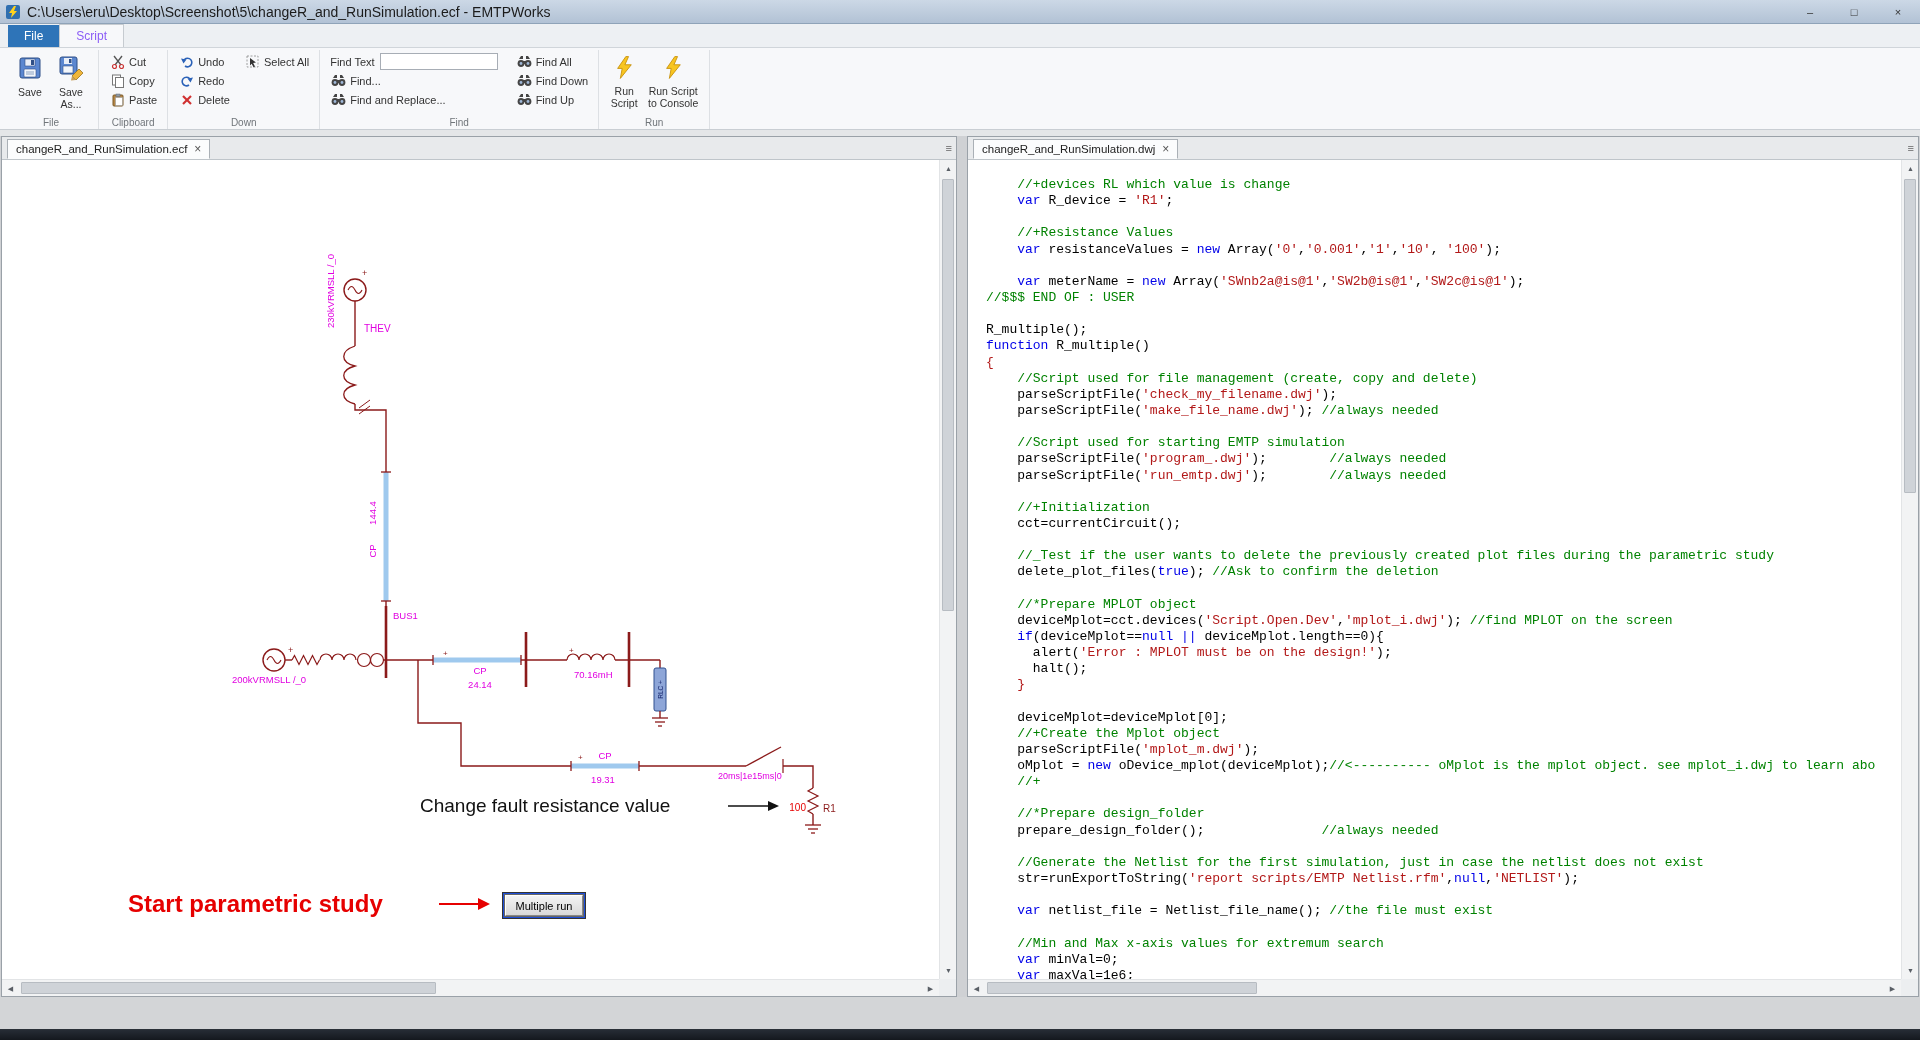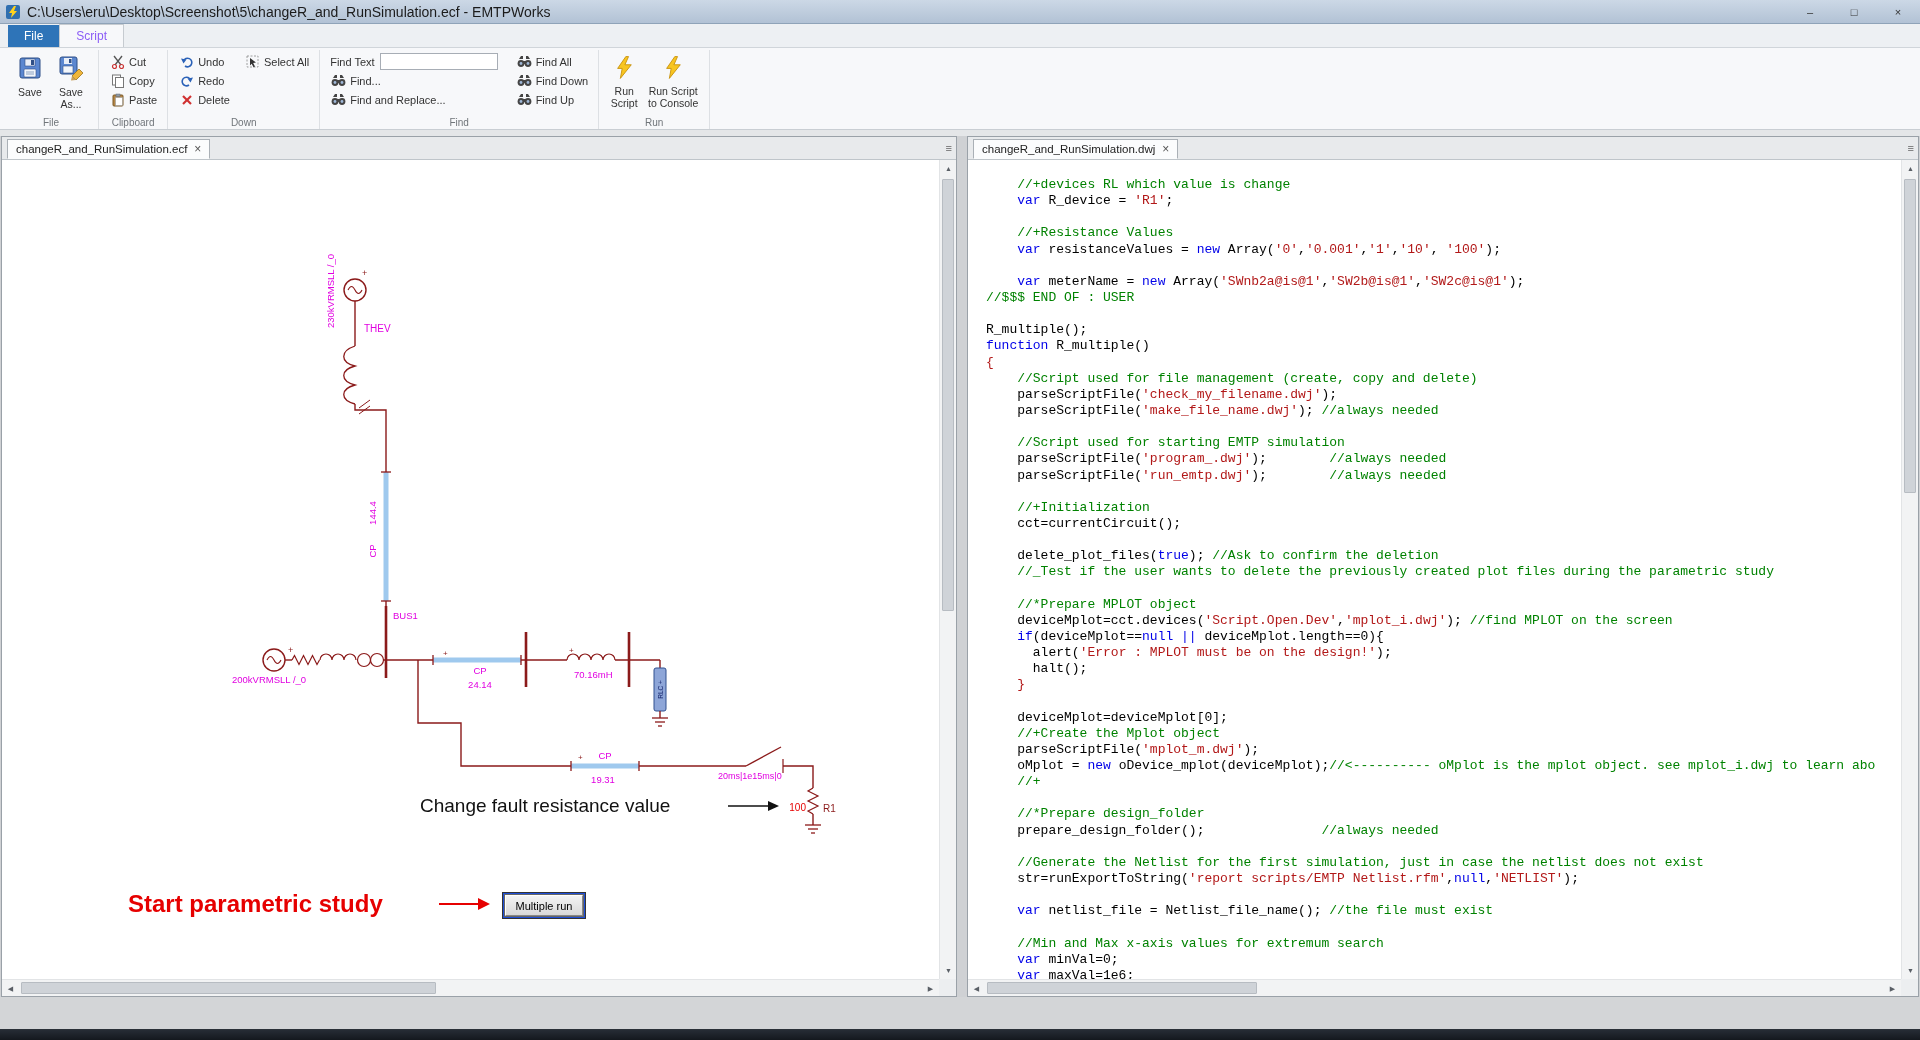--- a/index.html
+++ b/index.html
@@ -481,22 +481,22 @@
         <div class="code-line"><span class="tok-p">    parseScriptFile(</span><span class="tok-s">'check_my_filename.dwj'</span><span class="tok-p">);</span></div>
         <div class="code-line"><span class="tok-p">    parseScriptFile(</span><span class="tok-s">'make_file_name.dwj'</span><span class="tok-p">);</span><span class="tok-c"> //always needed</span></div>
         <div class="code-line">&nbsp;</div>
         <div class="code-line"><span class="tok-c">    //Script used for starting EMTP simulation</span></div>
         <div class="code-line"><span class="tok-p">    parseScriptFile(</span><span class="tok-s">'program_.dwj'</span><span class="tok-p">);        </span><span class="tok-c">//always needed</span></div>
         <div class="code-line"><span class="tok-p">    parseScriptFile(</span><span class="tok-s">'run_emtp.dwj'</span><span class="tok-p">);        </span><span class="tok-c">//always needed</span></div>
         <div class="code-line">&nbsp;</div>
         <div class="code-line"><span class="tok-c">    //+Initialization</span></div>
         <div class="code-line"><span class="tok-p">    cct=currentCircuit();</span></div>
         <div class="code-line">&nbsp;</div>
+        <div class="code-line"><span class="tok-c">    //_Test if the user wants to delete the previously created plot files during the parametric study</span></div>
         <div class="code-line"><span class="tok-p">    delete_plot_files(</span><span class="tok-k">true</span><span class="tok-p">); </span><span class="tok-c">//Ask to confirm the deletion</span></div>
-        <div class="code-line"><span class="tok-c">    //_Test if the user wants to delete the previously created plot files during the parametric study</span></div>
         <div class="code-line">&nbsp;</div>
         <div class="code-line"><span class="tok-c">    //*Prepare MPLOT object</span></div>
         <div class="code-line"><span class="tok-p">    deviceMplot=cct.devices(</span><span class="tok-s">'Script.Open.Dev'</span><span class="tok-p">,</span><span class="tok-s">'mplot_i.dwj'</span><span class="tok-p">); </span><span class="tok-c">//find MPLOT on the screen</span></div>
         <div class="code-line"><span class="tok-k">    if</span><span class="tok-p">(deviceMplot==</span><span class="tok-k">null</span><span class="tok-p"> </span><span class="tok-k">||</span><span class="tok-p"> deviceMplot.length==0){</span></div>
         <div class="code-line"><span class="tok-p">      alert(</span><span class="tok-s">'Error : MPLOT must be on the design!'</span><span class="tok-p">);</span></div>
         <div class="code-line"><span class="tok-p">      halt();</span></div>
         <div class="code-line"><span class="tok-b">    }</span></div>
         <div class="code-line">&nbsp;</div>
         <div class="code-line"><span class="tok-p">    deviceMplot=deviceMplot[0];</span></div>
         <div class="code-line"><span class="tok-c">    //+Create the Mplot object</span></div>

